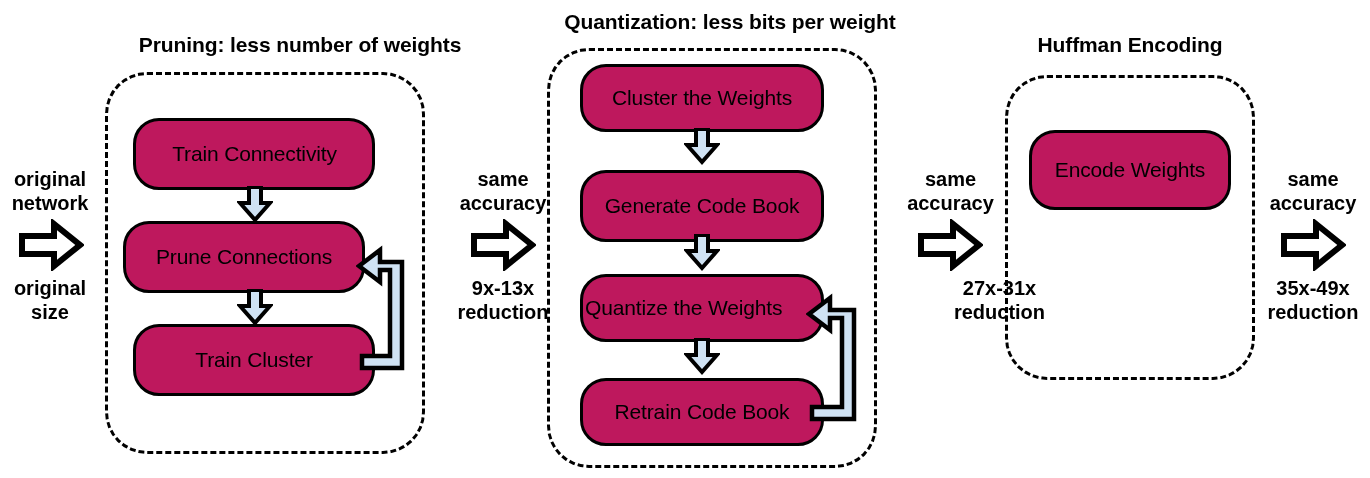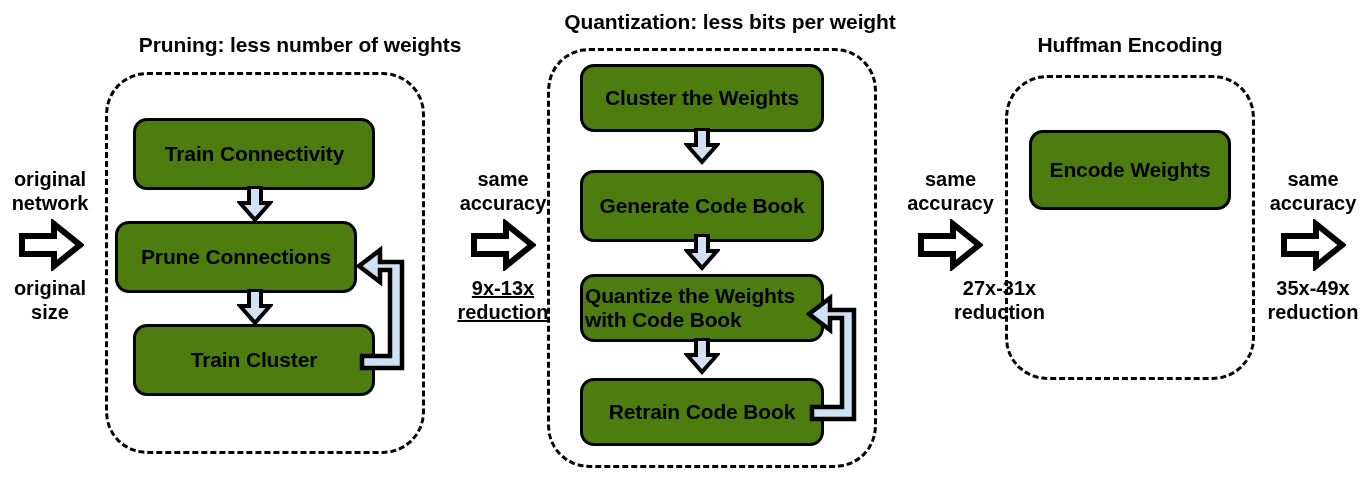--- a/index.html
+++ b/index.html
@@ -31,28 +31,28 @@
   .group-box{
     border:3px dashed #000000;
     border-radius:42px;
     background:transparent;
     box-sizing:border-box;
   }
 
   
   .proc-box{
     box-sizing:border-box;
-    background:#4d7c0f;
+    background:#be185d;
     border:3.5px solid #000000;
-    border-radius:14px;
+    border-radius:26px;
     display:flex;
     align-items:center;
     justify-content:center;
     text-align:center;
-    font-weight:bold;
+    font-weight:normal;
     font-size:21px;
     color:#000000;
     line-height:1.12;
     letter-spacing:-0.15px;
     padding:0 8px;
   }
   .proc-box.two-line{
     justify-content:flex-start;
     text-align:left;
     padding-left:2px;
@@ -103,21 +103,21 @@
   <div class="abs proc-box" style="left:133px;top:118px;width:242px;height:72px;padding-left:9px;">
     <span>Train Connectivity</span>
   </div>
 
   <div class="abs" style="left:237px;top:186px;">
     <svg class="down-arrow" width="36" height="38" viewBox="0 0 36 38">
       <path d="M12 1 L12 17 L3 17 L18 34 L33 17 L24 17 L24 1 Z" fill="#cfe2f3" stroke="#000000" stroke-width="4" stroke-linejoin="miter"></path>
     </svg>
   </div>
 
-  <div class="abs proc-box" style="left:115px;top:221px;width:242px;height:72px;">
+  <div class="abs proc-box" style="left:123px;top:221px;width:242px;height:72px;">
     <span>Prune Connections</span>
   </div>
 
   <div class="abs" style="left:237px;top:289px;">
     <svg class="down-arrow" width="36" height="38" viewBox="0 0 36 38">
       <path d="M12 1 L12 17 L3 17 L18 34 L33 17 L24 17 L24 1 Z" fill="#cfe2f3" stroke="#000000" stroke-width="4" stroke-linejoin="miter"></path>
     </svg>
   </div>
 
   <div class="abs proc-box" style="left:133px;top:324px;width:242px;height:72px;">
@@ -132,21 +132,21 @@
 
   <div class="abs side-label" style="left:448px;top:168px;width:110px;">
     <div>same</div>
     <div>accuracy</div>
   </div>
   <div class="abs" style="left:470px;top:219px;">
     <svg class="big-arrow" width="66" height="52" viewBox="0 0 66 52">
       <path d="M4 17 L36 17 L36 5 L62 26 L36 47 L36 35 L4 35 Z" fill="#ffffff" stroke="#000000" stroke-width="6" stroke-linejoin="miter"></path>
     </svg>
   </div>
-  <div class="abs side-label" style="left:448px;top:277px;width:110px;text-decoration:underline;">
+  <div class="abs side-label" style="left:448px;top:277px;width:110px;">
     <div>9x-13x</div>
     <div>reduction</div>
   </div>
 
   <div class="abs section-title" style="left:530px;top:2px;width:400px;">Quantization: less bits per weight</div>
 
   <div class="abs group-box" style="left:547px;top:48px;width:330px;height:420px;"></div>
 
   <div class="abs proc-box" style="left:580px;top:64px;width:244px;height:68px;">
     <span>Cluster the Weights</span>
@@ -164,21 +164,20 @@
 
   <div class="abs" style="left:684px;top:234px;">
     <svg class="down-arrow" width="36" height="38" viewBox="0 0 36 38">
       <path d="M12 1 L12 17 L3 17 L18 34 L33 17 L24 17 L24 1 Z" fill="#cfe2f3" stroke="#000000" stroke-width="4" stroke-linejoin="miter"></path>
     </svg>
   </div>
 
   <div class="abs proc-box two-line" style="left:580px;top:274px;width:244px;height:68px;">
     <span style="display:block;">
       <span style="display:block;">Quantize the Weights</span>
-      <span style="display:block;">with Code Book</span>
     </span>
   </div>
 
   <div class="abs" style="left:684px;top:338px;">
     <svg class="down-arrow" width="36" height="38" viewBox="0 0 36 38">
       <path d="M12 1 L12 17 L3 17 L18 34 L33 17 L24 17 L24 1 Z" fill="#cfe2f3" stroke="#000000" stroke-width="4" stroke-linejoin="miter"></path>
     </svg>
   </div>
 
   <div class="abs proc-box" style="left:580px;top:378px;width:244px;height:68px;">

